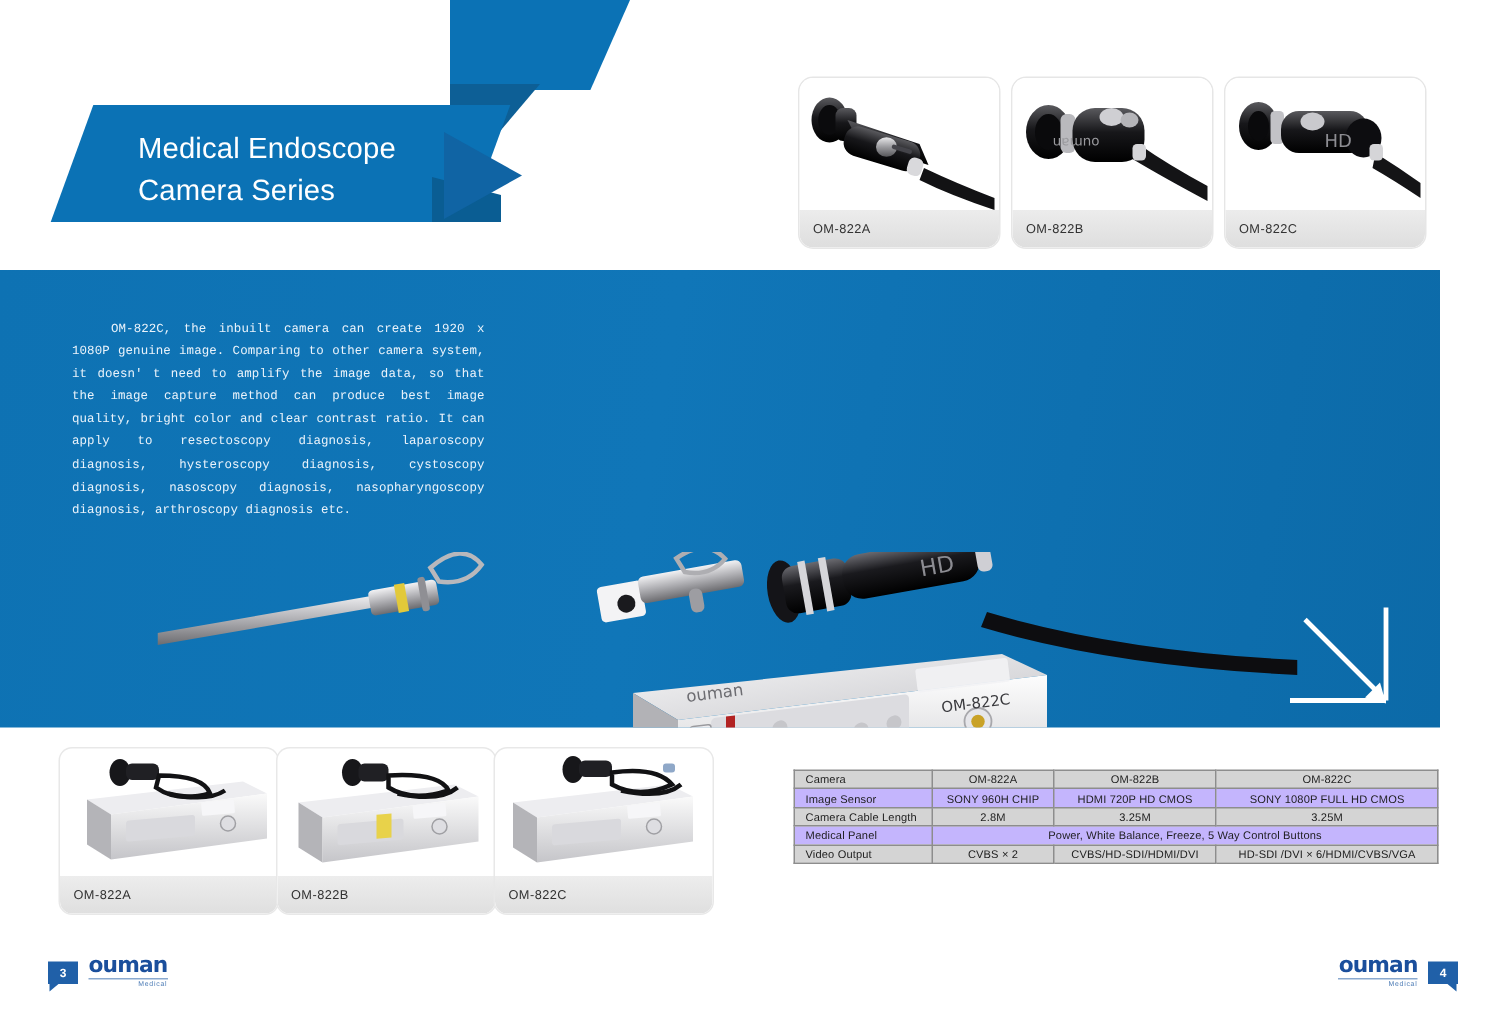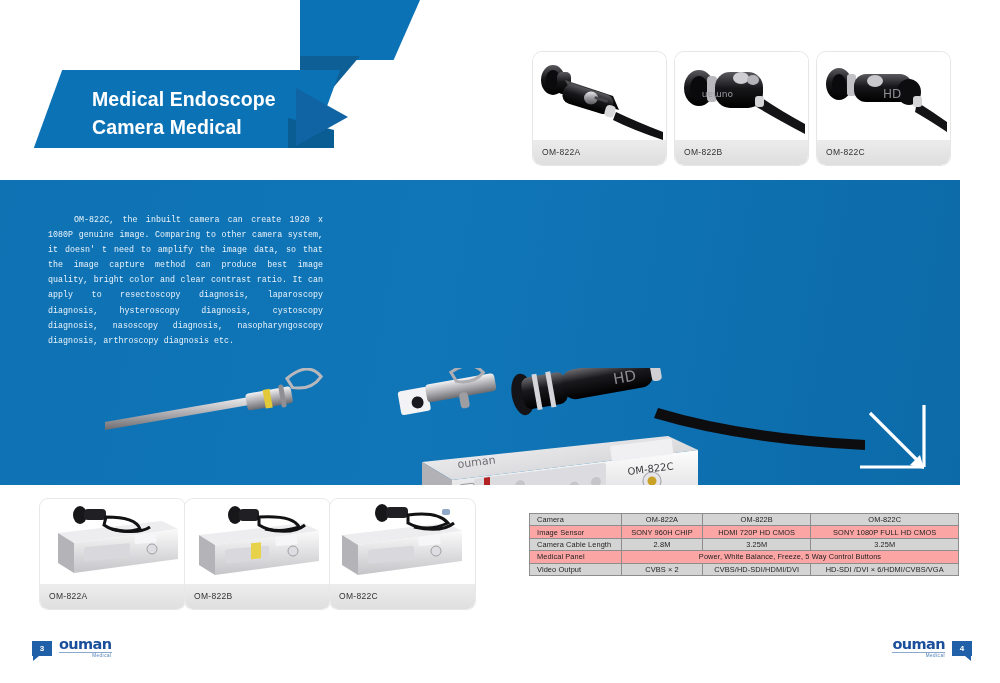--- a/index.html
+++ b/index.html
@@ -37,21 +37,21 @@
     background: #0b72b5;
     transform: skewX(-20deg);
   }
   .ribbon-shadow {
     position: absolute; left: 288px; top: 118px; width: 46px; height: 30px;
     background: #0a5d93;
     clip-path: polygon(0 0, 100% 40%, 100% 100%, 0 100%);
   }
   .ribbon-label {
     position: absolute; left: 92px; top: 86px; width: 250px;
-    color: #ffffff; font-size: 19.5px; font-weight: bold;
+    color: #ffffff; font-size: 19.5px; font-weight: normal;
     line-height: 1.42; letter-spacing: 0.1px;
   }
 
   
   .thumb-top {
     position: absolute; top: 52px; width: 133px; height: 113px;
     background: #ffffff; border-radius: 9px; overflow: hidden;
     box-shadow: 0 0 0 1px #e6e6e6;
   }
   .thumb-top .pic {
@@ -110,21 +110,21 @@
     font-size: 7.4px; color: #1d1d1d;
   }
   .spec-table td {
     border: 1px solid #8d8d8d;
     height: 12.4px; padding: 0 3px;
     text-align: center; white-space: nowrap;
     letter-spacing: 0.1px;
   }
   .spec-table td.lbl { text-align: left; width: 92px; padding-left: 7px; }
   .spec-table tr.shade td { background: #d4d4d4; }
-  .spec-table tr.plain td { background: #fca5a5; }
+  .spec-table tr.plain td { background: #c4b5fd; }
 
   
   .footer-left  { position: absolute; left: 32px;  top: 637px; height: 22px; display: flex; align-items: center; gap: 7px; }
   .footer-right { position: absolute; right: 28px; top: 637px; height: 22px; display: flex; align-items: center; gap: 7px; }
   .pg-tag {
     position: relative; width: 20px; height: 15px; background: #2060a8;
     color: #fff; font-size: 8px; font-weight: bold; line-height: 15px;
     text-align: center;
   }
   .pg-tag.left-tag::after {
@@ -151,21 +151,21 @@
 <div id="page">
 
   <div class="ribbon-wrap">
     <div class="ribbon-tail"></div>
     <div class="ribbon-tail-dark"></div>
     <div class="ribbon-main"></div>
     <div class="ribbon-shadow"></div>
     <div class="ribbon-arrow"></div>
     <div class="ribbon-label">
       <div>Medical Endoscope</div>
-      <div>Camera Medical</div>
+      <div>Camera Series</div>
     </div>
   </div>
 
   <div class="thumb-top" id="thumb-top-0">
     <div class="pic">
       <svg class="camhead" viewBox="0 0 133 88">
         <defs>
           <linearGradient id="blk1" x1="0" y1="0" x2="0" y2="1">
             <stop offset="0" stop-color="#5a5a5e"></stop>
               <stop offset=".45" stop-color="#17171a"></stop>

